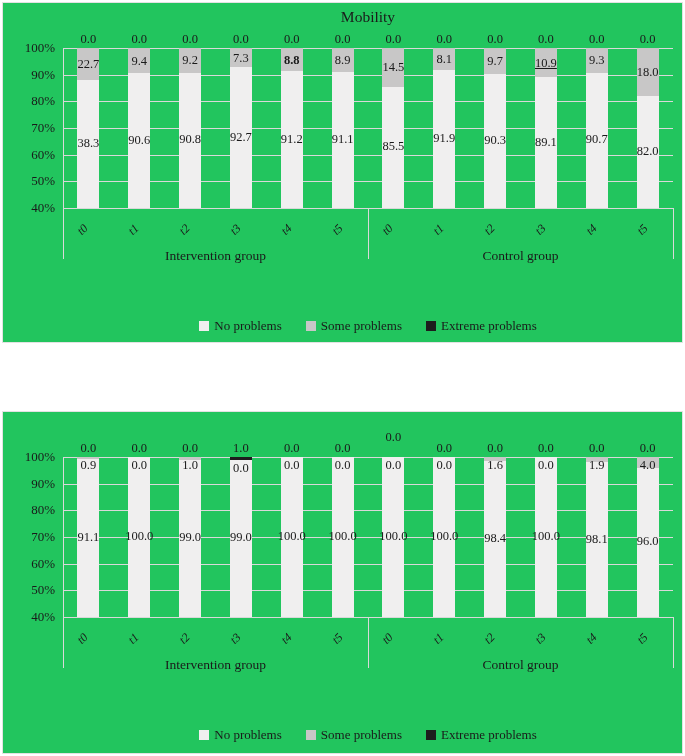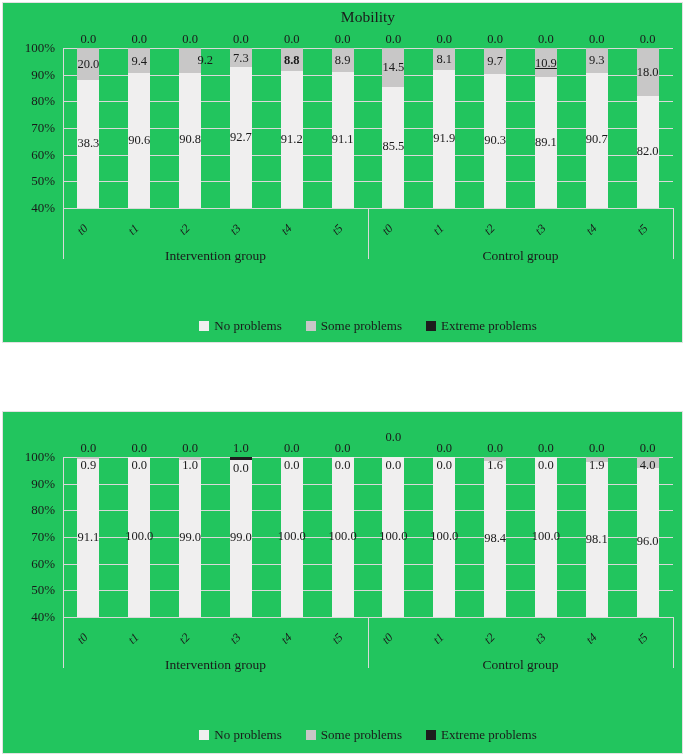--- a/index.html
+++ b/index.html
@@ -48,39 +48,39 @@
       <div class="axisv" style="left: 60px; top: 45px; height: 160px;"></div>
       <div class="sep" style="left: 60px; top: 205px; height: 51px;"></div>
       <div class="sep" style="left: 365px; top: 205px; height: 51px;"></div>
       <div class="sep" style="left: 670px; top: 205px; height: 51px;"></div>
       <div class="bar" style="left: 74.4167px; top: 45px; width: 22px; height: 160px;">
         <div class="seg" style="top: 0px; height: 0px; background: rgb(29, 29, 29);"></div>
         <div class="seg" style="top: 0px; height: 32.2667px; background: rgb(200, 199, 199);"></div>
         <div class="seg" style="top: 32.2667px; height: 127.733px; background: rgb(240, 239, 239);"></div>
       </div>
       <div class="vlab" style="left: 62.4167px; top: 29px;">0.0</div>
-      <div class="vlab" style="left: 62.4167px; top: 54.1333px;">20.0</div>
+      <div class="vlab" style="left: 62.4167px; top: 54.1333px;">22.7</div>
       <div class="vlab" style="left: 62.4167px; top: 133.133px;">38.3</div>
       <div class="cat" style="left: 55.4167px; top: 216px;">t0</div>
       <div class="bar" style="left: 125.25px; top: 45px; width: 22px; height: 160px;">
         <div class="seg" style="top: 0px; height: 0px; background: rgb(29, 29, 29);"></div>
         <div class="seg" style="top: 0px; height: 25.0667px; background: rgb(200, 199, 199);"></div>
         <div class="seg" style="top: 25.0667px; height: 134.933px; background: rgb(240, 239, 239);"></div>
       </div>
       <div class="vlab" style="left: 113.25px; top: 29px;">0.0</div>
       <div class="vlab" style="left: 113.25px; top: 50.5333px;">9.4</div>
       <div class="vlab" style="left: 113.25px; top: 129.533px;">90.6</div>
       <div class="cat" style="left: 106.25px; top: 216px;">t1</div>
       <div class="bar" style="left: 176.083px; top: 45px; width: 22px; height: 160px;">
         <div class="seg" style="top: 0px; height: 0px; background: rgb(29, 29, 29);"></div>
         <div class="seg" style="top: 0px; height: 24.5333px; background: rgb(200, 199, 199);"></div>
         <div class="seg" style="top: 24.5333px; height: 135.467px; background: rgb(240, 239, 239);"></div>
       </div>
       <div class="vlab" style="left: 164.083px; top: 29px;">0.0</div>
-      <div class="vlab" style="left: 164.083px; top: 50.2667px; text-align: right;">9.2</div>
+      <div class="vlab" style="left: 164.083px; top: 50.2667px;">9.2</div>
       <div class="vlab" style="left: 164.083px; top: 129.267px;">90.8</div>
       <div class="cat" style="left: 157.083px; top: 216px;">t2</div>
       <div class="bar" style="left: 226.917px; top: 45px; width: 22px; height: 160px;">
         <div class="seg" style="top: 0px; height: 0px; background: rgb(29, 29, 29);"></div>
         <div class="seg" style="top: 0px; height: 19.4667px; background: rgb(200, 199, 199);"></div>
         <div class="seg" style="top: 19.4667px; height: 140.533px; background: rgb(240, 239, 239);"></div>
       </div>
       <div class="vlab" style="left: 214.917px; top: 29px;">0.0</div>
       <div class="vlab" style="left: 214.917px; top: 47.7333px;">7.3</div>
       <div class="vlab" style="left: 214.917px; top: 126.733px;">92.7</div>

